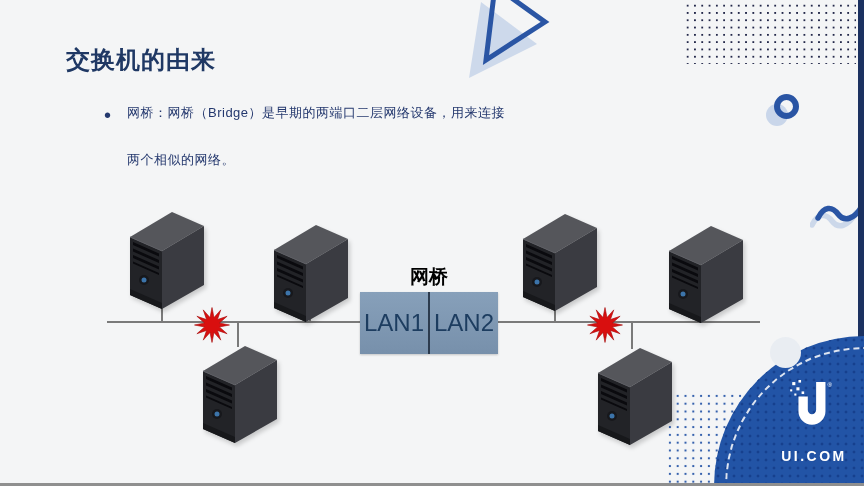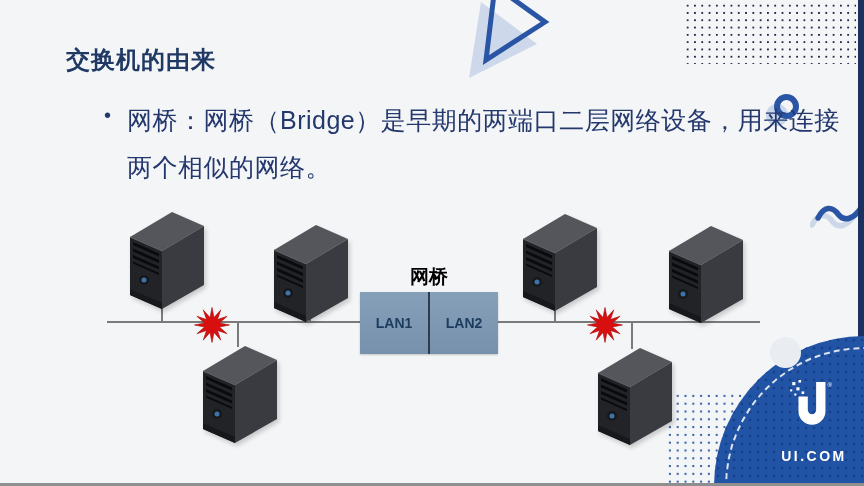--- a/index.html
+++ b/index.html
@@ -12,21 +12,21 @@
   .title{
     position:absolute;left:54px;top:32px;margin:12px;
     font-size:24px;font-weight:bold;letter-spacing:1px;color:#1f3864;
   }
   .bullet-marker{
     position:absolute;left:104px;top:104px;
     font-size:20px;color:#24386e;
   }
   .bullet-line{
     position:absolute;left:127px;
-    font-size:25px;color:#24386e;letter-spacing:0.5px;white-space:nowrap;
+    font-size:13px;color:#24386e;letter-spacing:0.5px;white-space:nowrap;
   }
   .line1{top:104px;}
   .line2{top:151px;}
   
   .triangle{position:absolute;left:455px;top:0;width:110px;height:90px;}
   .dots{position:absolute;}
   .dots-tr{
     left:684px;top:2px;width:172px;height:62px;
     background-image:radial-gradient(circle,#23284a 1.1px,transparent 1.35px);
     background-size:7.3px 7.3px;
@@ -66,21 +66,21 @@
     position:absolute;left:360px;top:264px;width:138px;
     text-align:center;font-size:19px;font-weight:600;color:#000000;
   }
   .bridge-box{
     position:absolute;left:360px;top:292px;width:138px;height:62px;
     background:linear-gradient(#87a0ba,#7790ab);
     display:flex;z-index:5;box-shadow:0 1px 2px rgba(0,0,0,0.2);
   }
   .lan-cell{
     flex:1;display:flex;align-items:center;justify-content:center;
-    font-size:14px;font-weight:bold;color:#1d3d60;
+    font-size:24px;font-weight:normal;color:#1d3d60;
   }
   .lan-cell:first-child{border-right:2px solid #2c3b4e;}
   
   .quarter{
     position:absolute;left:714px;top:336px;width:300px;height:300px;
     background:#2254a6;border-radius:50%;overflow:hidden;z-index:20;
   }
   .quarter-dots{
     position:absolute;inset:0;
     background-image:radial-gradient(circle,#16408e 1.4px,transparent 1.65px);

